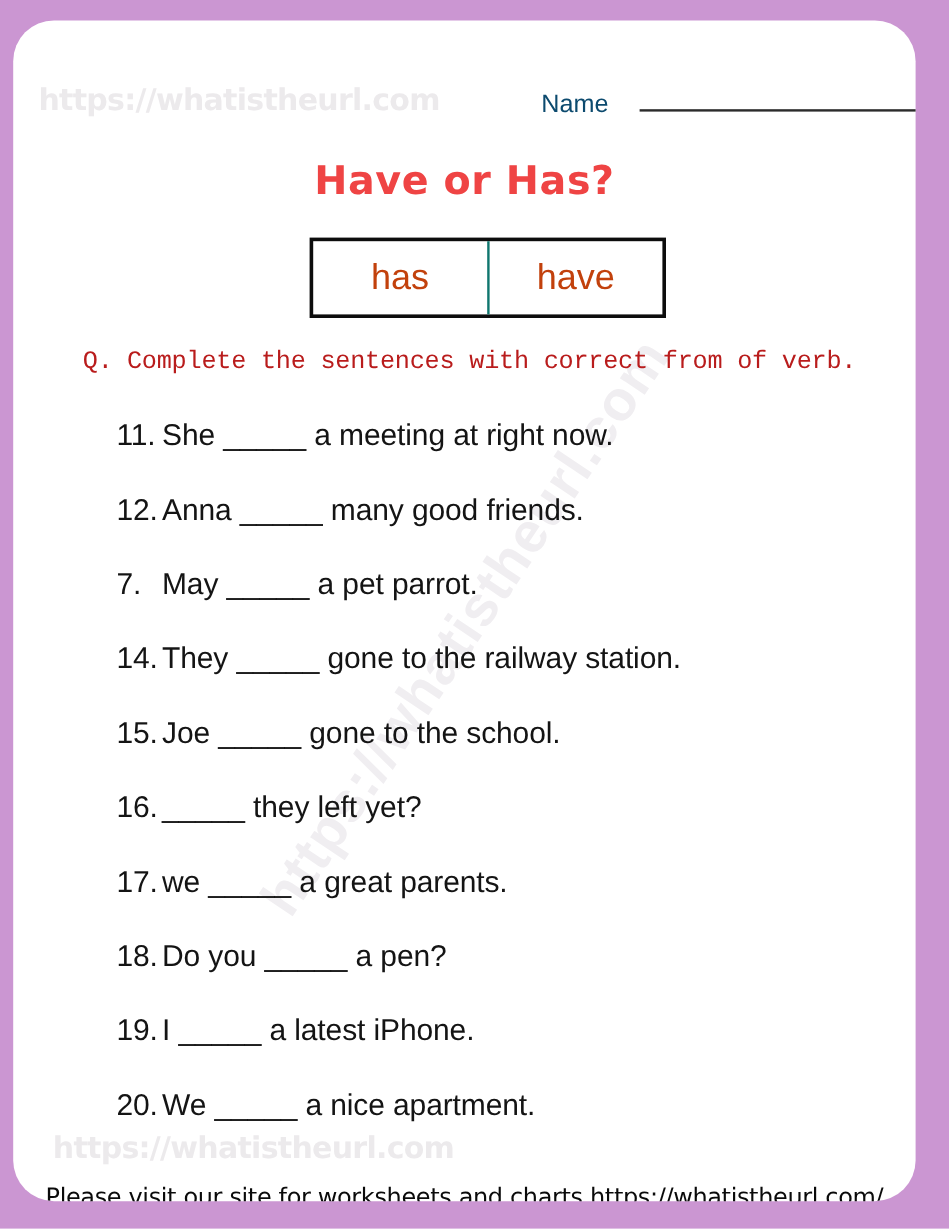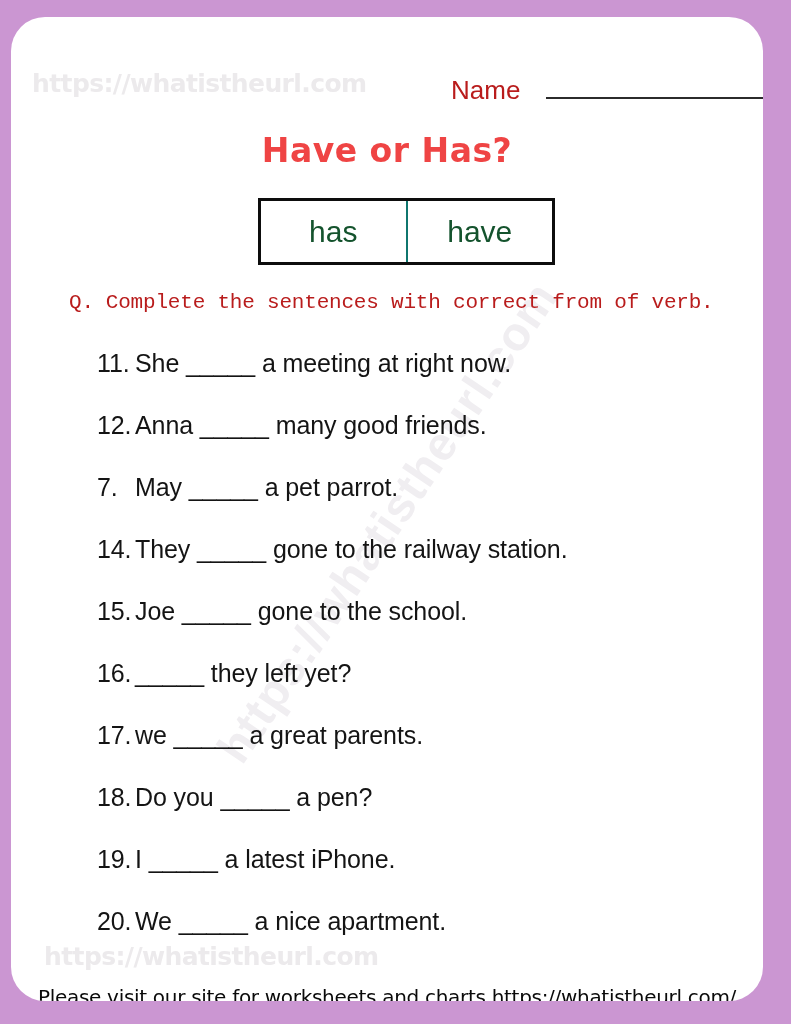--- a/index.html
+++ b/index.html
@@ -84,22 +84,22 @@
   .name-row {
     position: absolute;
     left: 440px;
     top: 58px;
     display: flex;
     align-items: baseline;
     z-index: 2;
   }
   .name-label {
     font-family: "Liberation Sans", sans-serif;
-    font-size: 26px;
-    color: #b91c1c;
+    font-size: 21px;
+    color: #0c4a6e;
     margin-right: 26px;
   }
   .name-blank {
     display: inline-block;
     width: 248px;
     border-bottom: 2px solid #2b2b2b;
     height: 15px;
   }
 
   
@@ -130,21 +130,21 @@
     background: #fff;
     z-index: 2;
   }
   .wordbank-cell {
     flex: 1;
     display: flex;
     align-items: center;
     justify-content: center;
     font-family: "Liberation Sans", sans-serif;
     font-size: 30px;
-    color: #14532d;
+    color: #c2410c;
     box-sizing: border-box;
   }
   .wordbank-cell + .wordbank-cell {
     border-left: 2px solid #0f766e;
   }
 
   
   .instruction {
     position: absolute;
     left: 45px;

